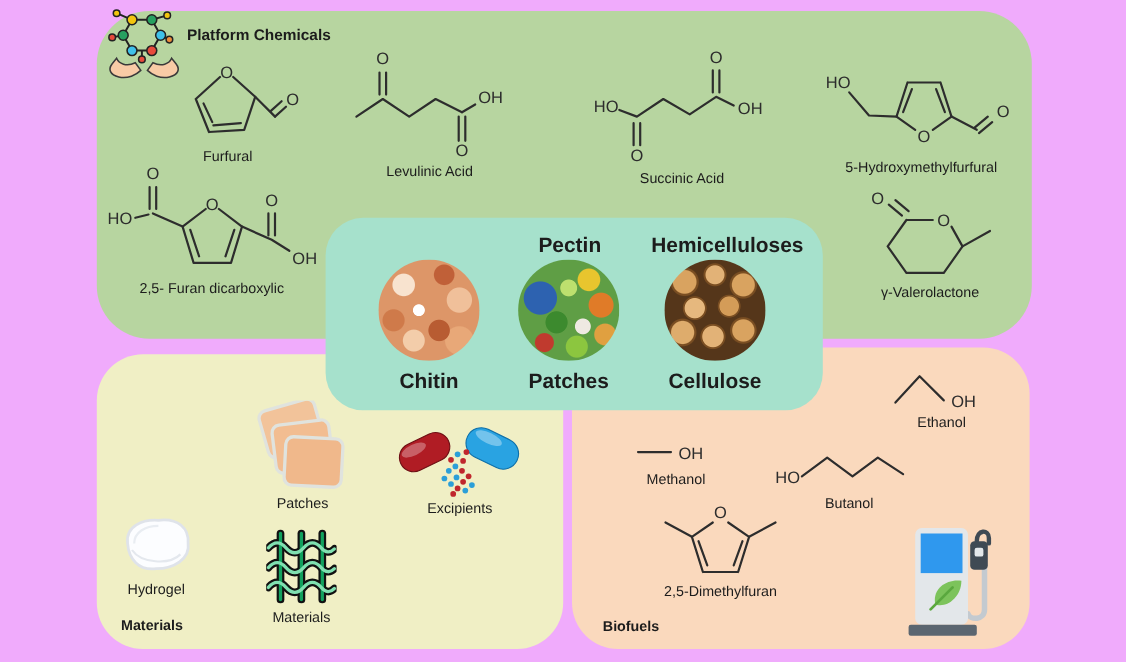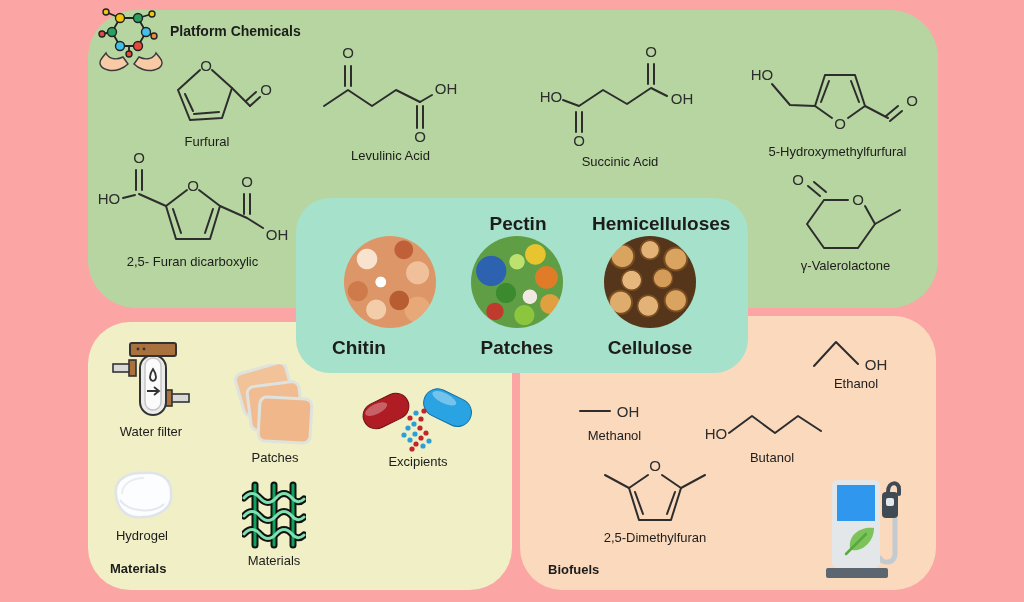--- a/index.html
+++ b/index.html
@@ -1,16 +1,16 @@
 <!DOCTYPE html>
 <html><head>
 <meta charset="utf-8">
 <style>
   html,body{margin:0;padding:0;background:#ffffff;}
-  #stage{position:relative;width:1024px;height:602px;background:#fca5a5;overflow:hidden;
+  #stage{position:relative;width:1024px;height:602px;background:#f0abfc;overflow:hidden;
          font-family:"Liberation Sans",sans-serif;color:#1c1c1c;}
   .panel{position:absolute;}
   #panel-green{left:88px;top:10px;width:850px;height:298px;background:#b7d5a0;border-radius:48px;}
   #panel-yellow{left:88px;top:322px;width:424px;height:268px;background:#f0efc5;border-radius:42px;}
   #panel-orange{left:520px;top:316px;width:416px;height:274px;background:#fad9bd;border-radius:42px;}
   #panel-teal{left:296px;top:198px;width:452px;height:175px;background:#a6e1cc;border-radius:34px;}
   .block{position:absolute;display:flex;flex-direction:column;align-items:center;}
   .block svg{display:block;}
   .chem-label{font-size:13px;margin-top:2px;text-align:center;white-space:nowrap;}
   .bold-label{position:absolute;font-size:19px;font-weight:bold;white-space:nowrap;}
@@ -177,40 +177,24 @@
     <div class="chem-label">γ-Valerolactone</div>
   </div>
 
   <div class="bold-label" style="left:478px;top:213px;width:80px;text-align:center">Pectin</div>
   <div class="bold-label" style="left:592px;top:213px;width:130px;text-align:center">Hemicelluloses</div>
 
   <div class="photo photo-chitin" style="left:344px;top:236px"></div>
   <div class="photo photo-starch" style="left:471px;top:236px"></div>
   <div class="photo photo-cellulose" style="left:604px;top:236px"></div>
 
-  <div class="bold-label" style="left:332px;top:337px;width:92px;text-align:left">Chitin</div>
+  <div class="bold-label" style="left:344px;top:337px;width:92px;text-align:center">Chitin</div>
   <div class="bold-label" style="left:471px;top:337px;width:92px;text-align:center">Patches</div>
   <div class="bold-label" style="left:604px;top:337px;width:92px;text-align:center">Cellulose</div>
 
-  <div class="block" style="left:106px;top:338px;width:90px">
-    <svg width="80" height="84" viewBox="0 0 80 84">
-      <rect x="2" y="26" width="18" height="8" fill="#d9d9d9" stroke="#333" stroke-width="1.6"></rect>
-      <rect x="18" y="22" width="7" height="16" fill="#a9713d" stroke="#333" stroke-width="1.6"></rect>
-      <rect x="60" y="56" width="18" height="8" fill="#d9d9d9" stroke="#333" stroke-width="1.6"></rect>
-      <rect x="54" y="52" width="7" height="16" fill="#a9713d" stroke="#333" stroke-width="1.6"></rect>
-      <rect x="29" y="17" width="26" height="60" rx="13" fill="#ececec" stroke="#333" stroke-width="2"></rect>
-      <rect x="34" y="20" width="16" height="52" rx="8" fill="#fbfbfb" stroke="#c4c4c4" stroke-width="1.4"></rect>
-      <rect x="19" y="5" width="46" height="13" rx="2" fill="#a9713d" stroke="#333" stroke-width="2"></rect>
-      <circle cx="27" cy="11" r="1.4" fill="#333"></circle>
-        <circle cx="33" cy="11" r="1.4" fill="#333"></circle>
-      <path d="M42,31 C38,37 38,42 42,43 C46,42 46,37 42,31 Z" fill="none" stroke="#333" stroke-width="1.8"></path>
-      <path d="M36,53 L47,53 M43,49 L48,53 L43,57" fill="none" stroke="#333" stroke-width="1.8"></path>
-    </svg>
-    <div class="chem-label">Water filter</div>
-  </div>
 
   <div class="block" style="left:358px;top:382px;width:120px">
     <svg width="120" height="70" viewBox="0 0 120 70">
       <g transform="rotate(-26 28 29)">
         <rect x="4" y="16" width="48" height="26" rx="13" fill="#b01c24" stroke="#6d0f14" stroke-width="1"></rect>
         <ellipse cx="20" cy="23" rx="12" ry="5" fill="#ffffff" opacity="0.3"></ellipse>
       </g>
       <g transform="rotate(26 90 27)">
         <rect x="64" y="12" width="50" height="28" rx="14" fill="#29a3e2" stroke="#0e6fa8" stroke-width="1"></rect>
         <ellipse cx="82" cy="19" rx="13" ry="5" fill="#ffffff" opacity="0.35"></ellipse>

